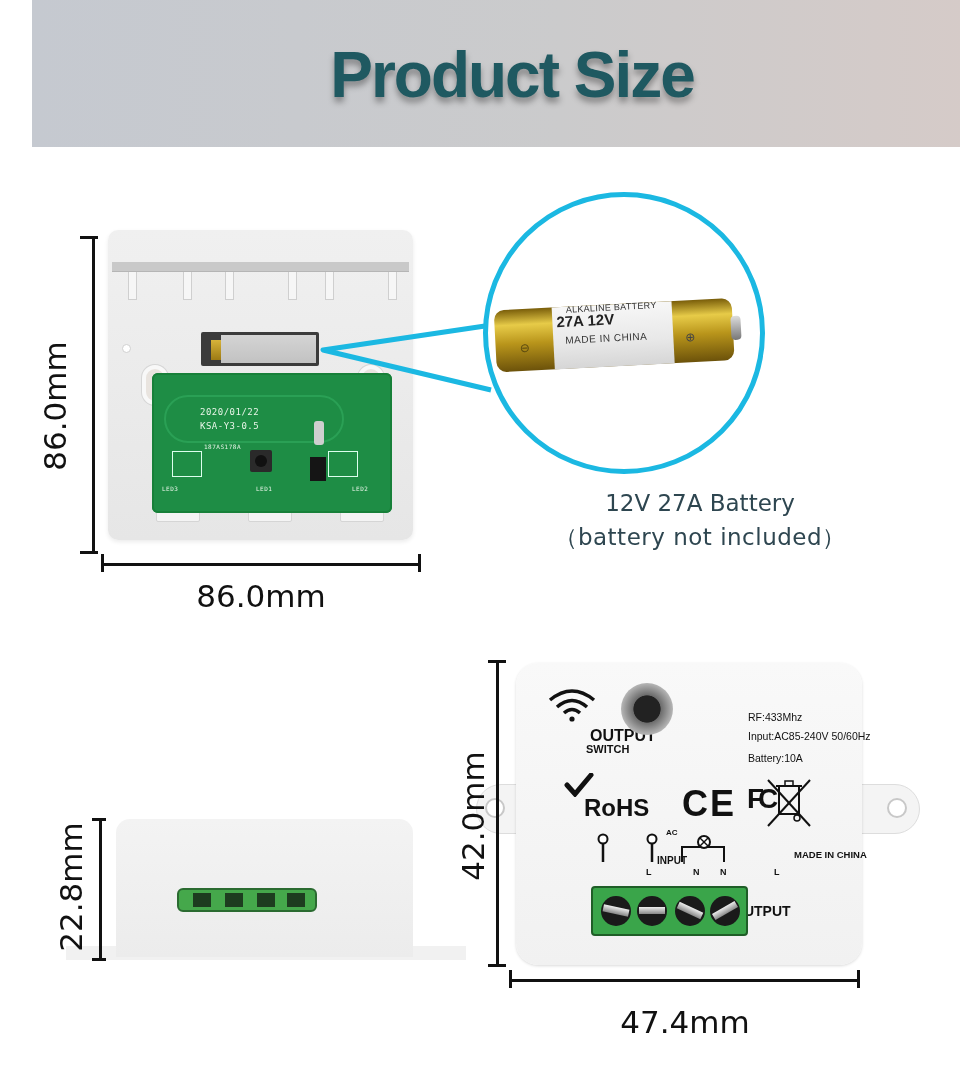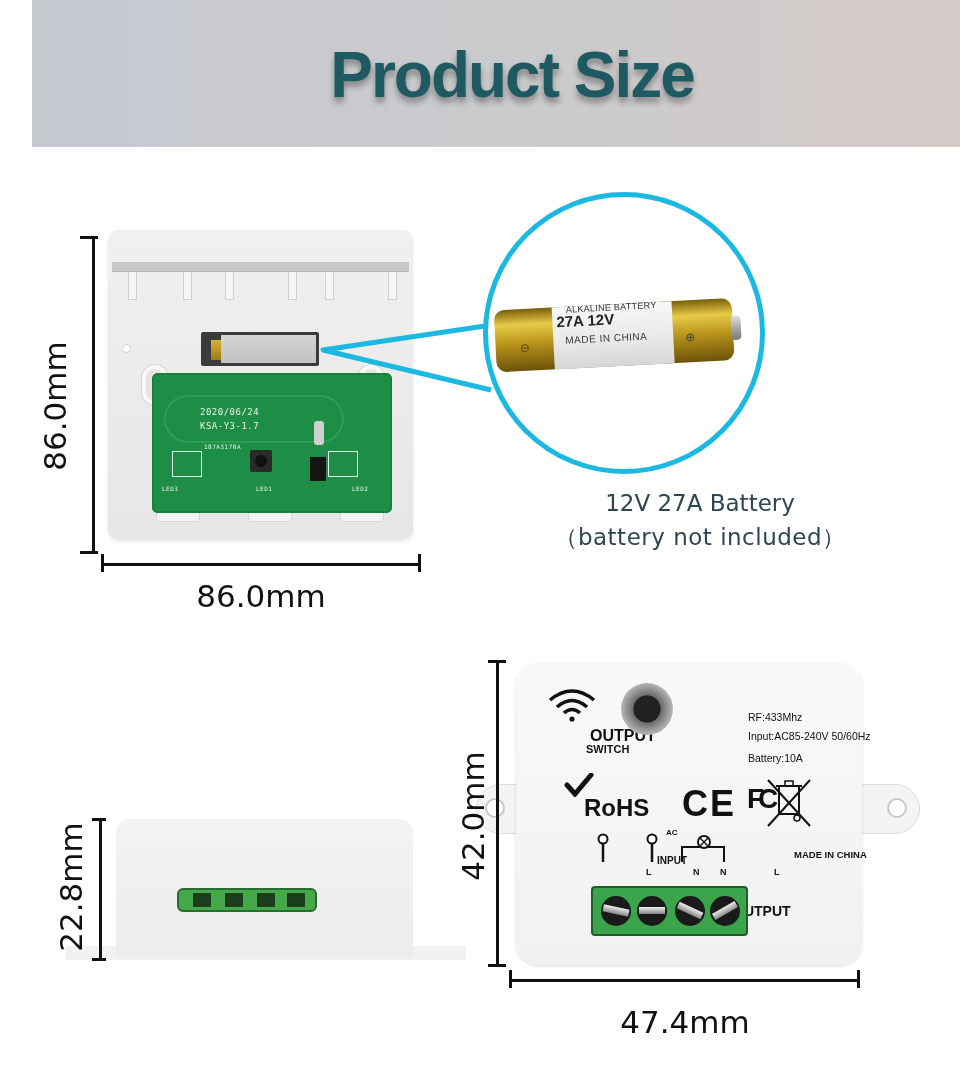--- a/index.html
+++ b/index.html
@@ -203,22 +203,22 @@
   <div class="plate-tab" style="left:48px"></div>
   <div class="plate-tab" style="left:140px"></div>
   <div class="plate-tab" style="left:232px"></div>
 </div>
 <div class="battery-holder">
   <div class="battery-holder-cap"></div>
   <div class="battery-holder-inner"></div>
 </div>
 <div class="pcb">
   <div class="pcb-pill"></div>
-  <div class="pcb-text" style="left:48px; top:34px">2020/06/24</div>
-  <div class="pcb-text" style="left:48px; top:48px">KSA-Y3-1.7</div>
+  <div class="pcb-text" style="left:48px; top:34px">2020/01/22</div>
+  <div class="pcb-text" style="left:48px; top:48px">KSA-Y3-0.5</div>
   <div class="pcb-text pcb-small" style="left:52px; top:70px">187AS178A</div>
   <div class="pcb-pad" style="left:20px; top:78px"></div>
   <div class="pcb-pad" style="left:176px; top:78px"></div>
   <div class="pcb-btn"></div>
   <div class="pcb-chip"></div>
   <div class="pcb-xtal"></div>
   <div class="pcb-text pcb-small" style="left:10px; top:112px">LED3</div>
   <div class="pcb-text pcb-small" style="left:104px; top:112px">LED1</div>
   <div class="pcb-text pcb-small" style="left:200px; top:112px">LED2</div>
 </div>

